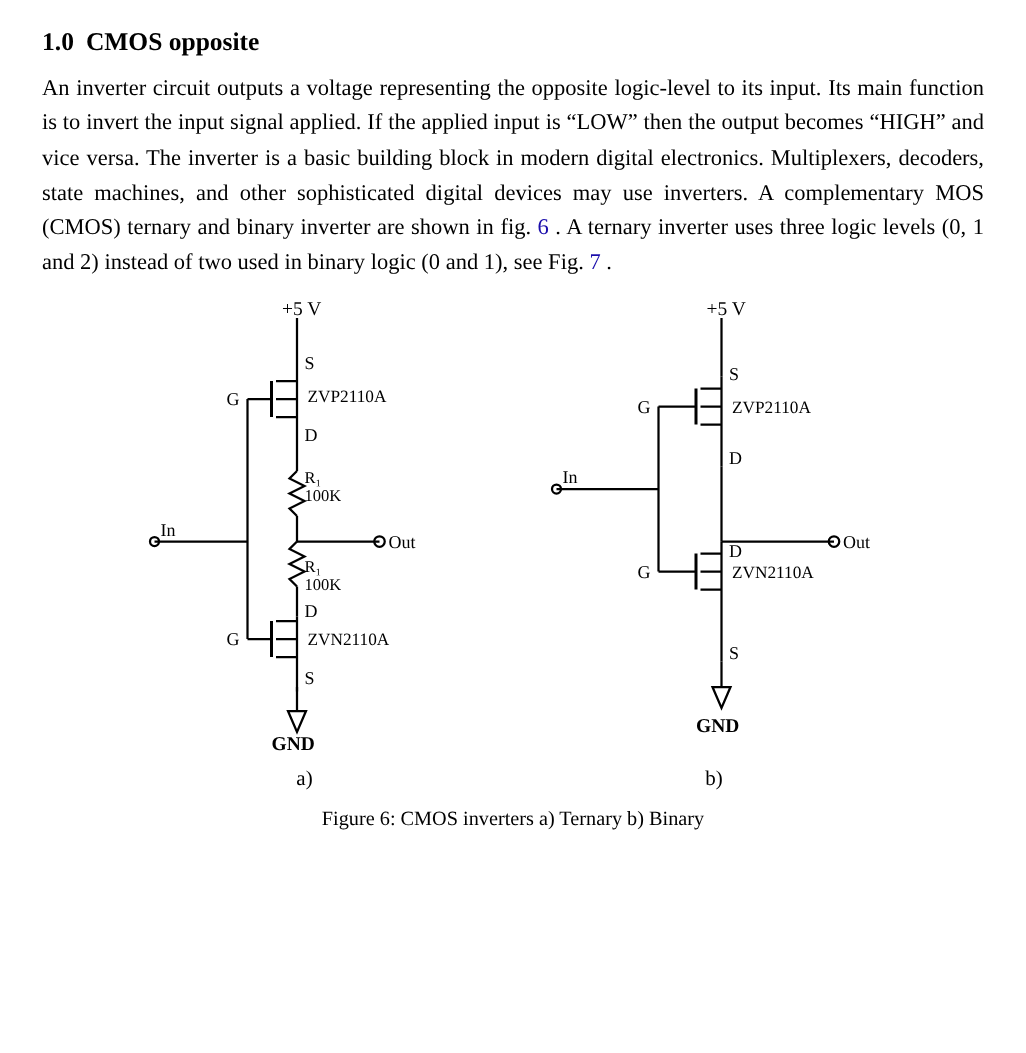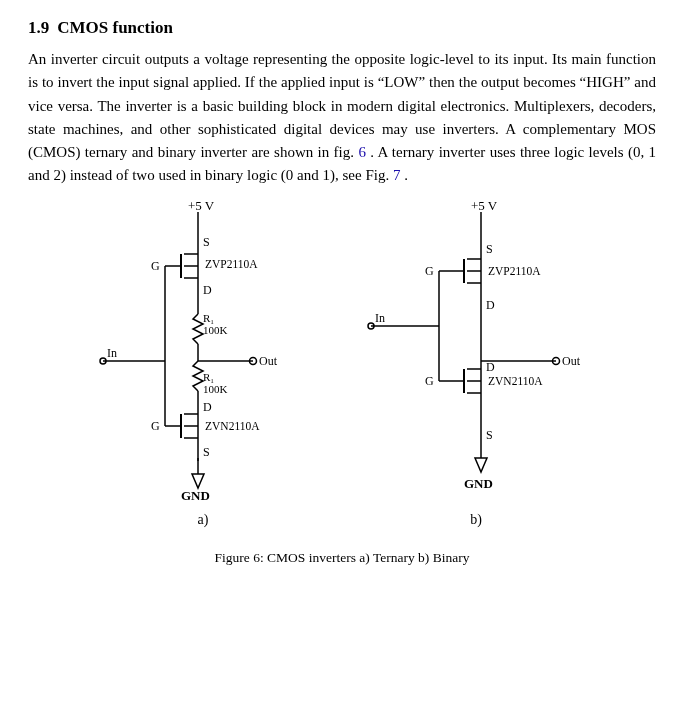--- a/index.html
+++ b/index.html
@@ -56,35 +56,35 @@
       flex-direction: column;
       align-items: center;
     }
 
     .circuit-label {
       margin-top: 6px;
       font-size: 14px;
     }
 
     .figure-caption {
-      margin-top: 22px;
+      margin-top: 10px;
       font-size: 13.5px;
       text-align: center;
     }
 
     svg text {
       font-family: "Times New Roman", Times, serif;
     }
   </style>
 </head>
 <body>
 
 <h2 class="section-title">
-  <span class="section-num">1.9</span>
-  <span>CMOS function</span>
+  <span class="section-num">1.0</span>
+  <span>CMOS opposite</span>
 </h2>
 
 <p class="body-text">
   <span>An inverter circuit outputs a voltage representing the opposite logic-level to its input. Its main function is to invert the input signal applied. If the applied input is “LOW” then the output becomes “HIGH” and vice versa. The inverter is a basic building block in modern digital electronics. Multiplexers, decoders, state machines, and other sophisticated digital devices may use inverters. A complementary MOS (CMOS) ternary and binary inverter are shown in fig.</span>
   <span class="ref-link" style="color:#1a0dab;cursor:pointer;">6</span>
   <span>. A ternary inverter uses three logic levels (0, 1 and 2) instead of two used in binary logic (0 and 1), see Fig.</span>
   <span class="ref-link" style="color:#1a0dab;cursor:pointer;">7</span>
   <span>.</span>
 </p>
 

